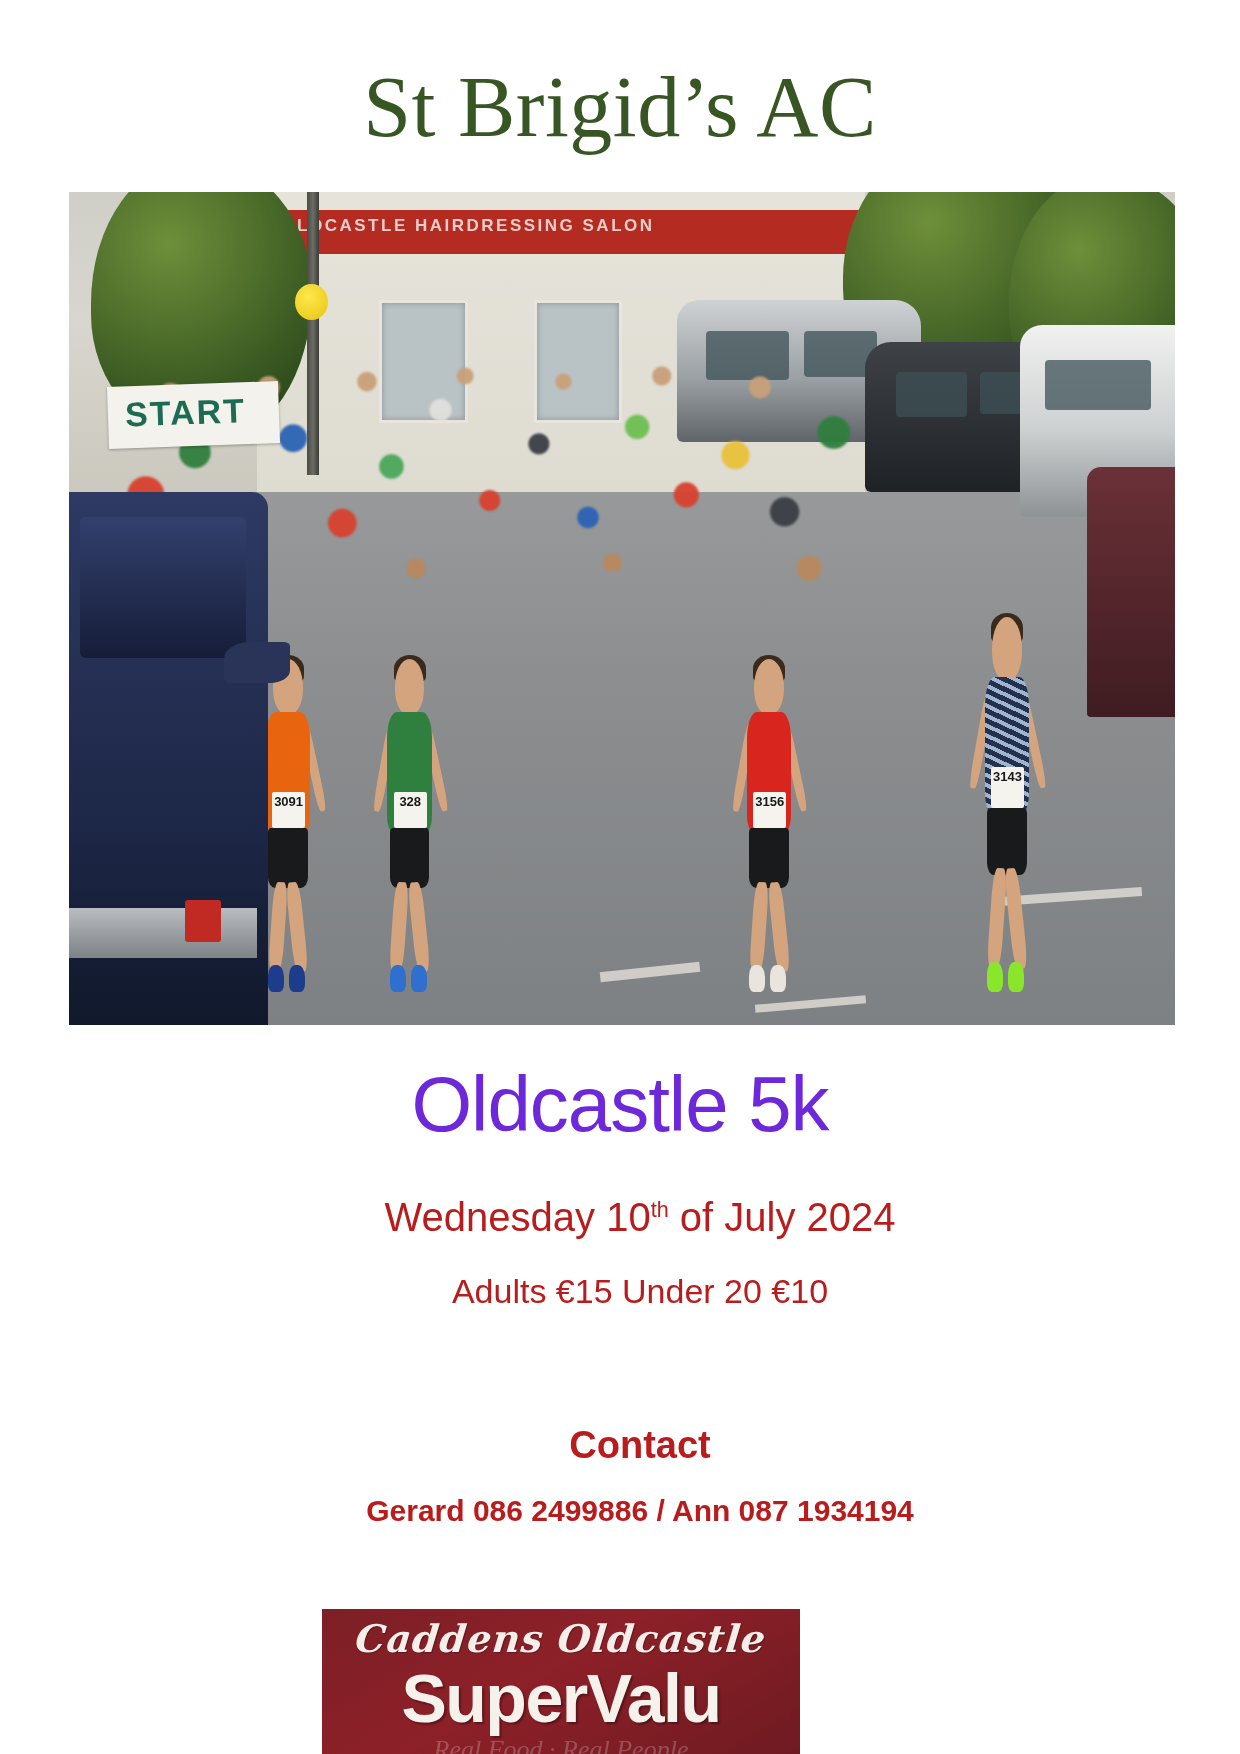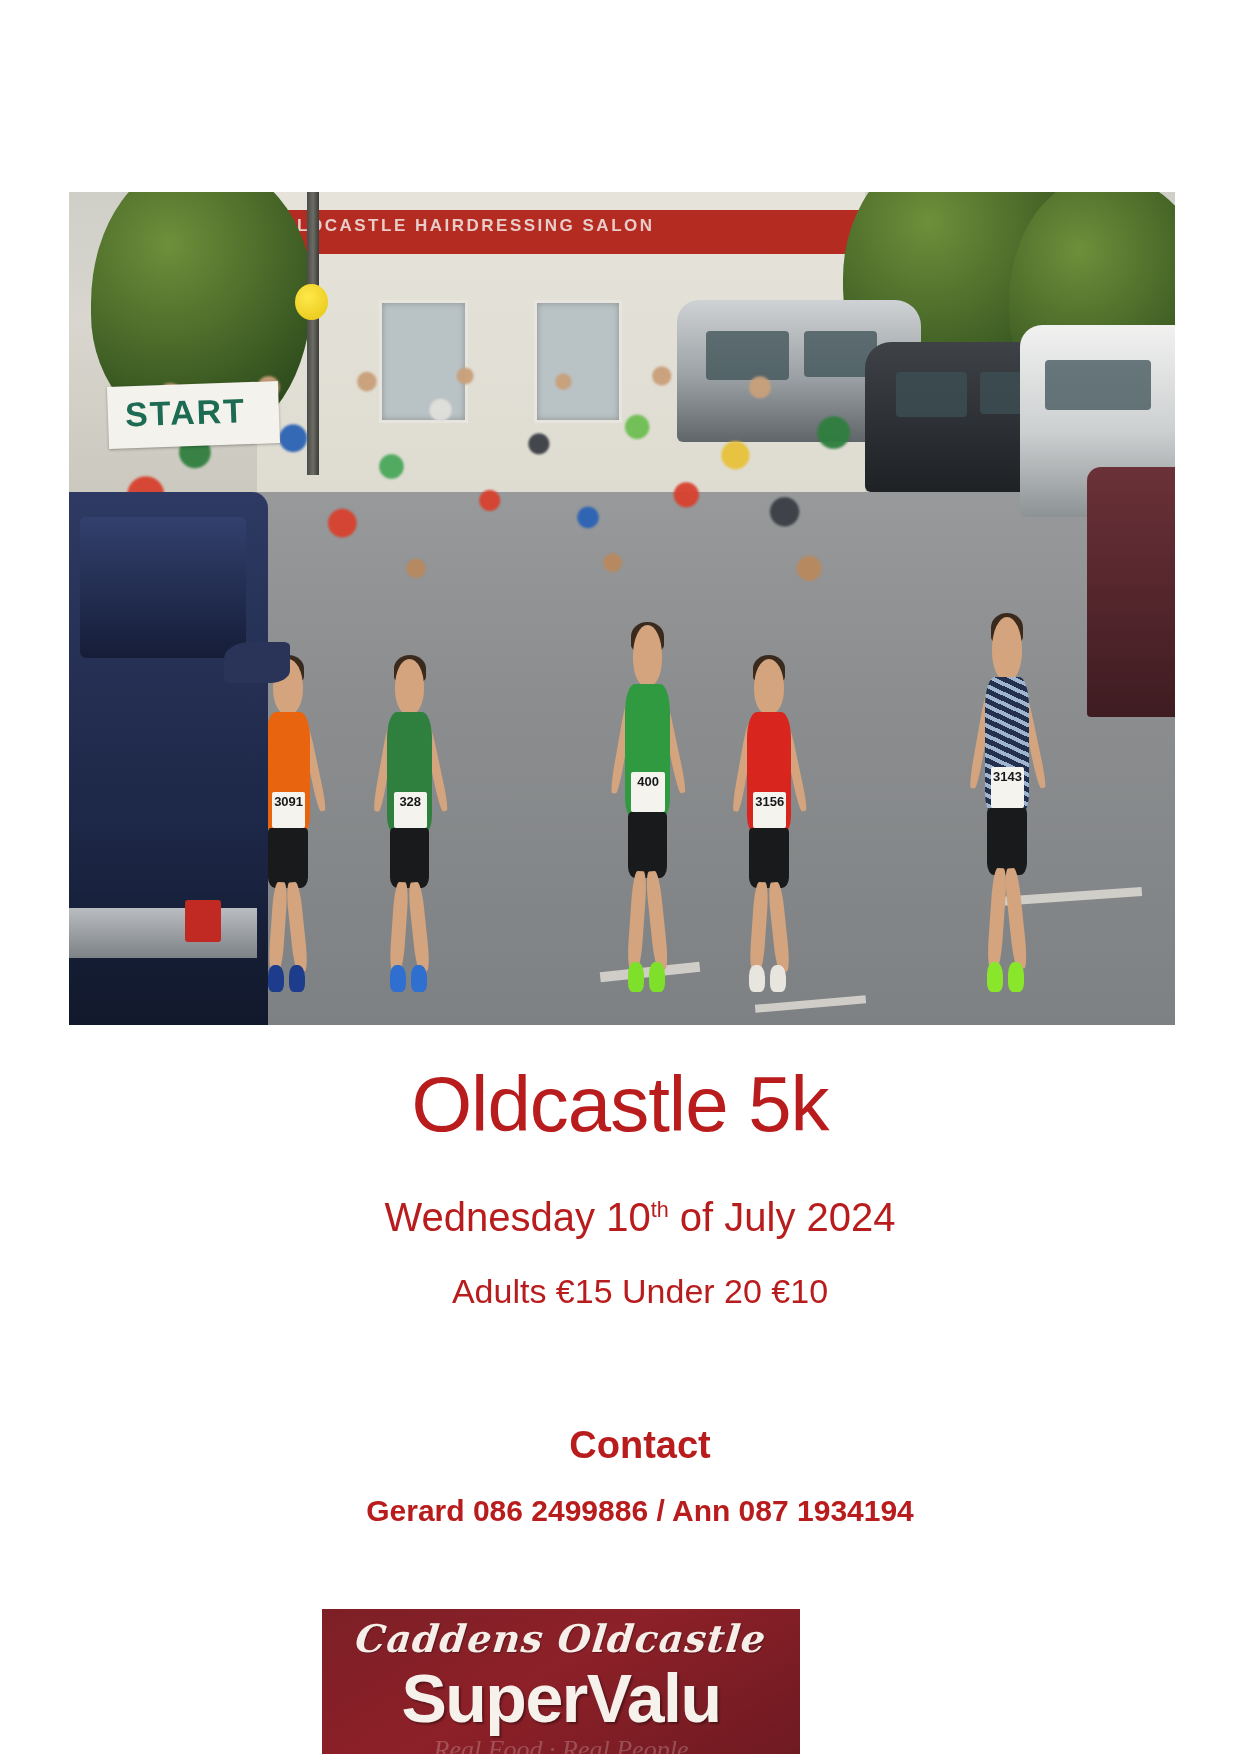--- a/index.html
+++ b/index.html
@@ -318,21 +318,21 @@
 
   
   .race-title {
     position: absolute;
     top: 1065px;
     left: 0;
     width: 1240px;
     text-align: center;
     font-size: 78px;
     line-height: 1;
-    color: #b91c1c;
+    color: #6d28d9;
     font-weight: 400;
     font-family: "Liberation Sans", sans-serif;
     letter-spacing: -1px;
   }
 
   .line {
     position: absolute;
     left: 0;
     width: 1240px;
     text-align: center;
@@ -397,20 +397,21 @@
     font-family: "Liberation Serif", serif;
     font-style: italic;
     font-size: 26px;
   }
 </style>
 </head>
 <body>
 
 <div class="poster">
 
+  <div class="club-title">St Brigid’s AC</div>
 
   <div class="photo-frame">
     <div class="photo">
 
       <div class="ph-sky"></div>
       <div class="ph-building"></div>
 
       <div class="ph-fascia">
         <div class="ph-fascia-text">OLDCASTLE HAIRDRESSING SALON</div>
       </div>
@@ -472,33 +473,20 @@
         <div class="r-torso" style="background:#2f7f3e;"></div>
         <div class="r-bib">328</div>
         <div class="r-shorts"></div>
         <div class="r-legL"></div>
           <div class="r-legR"></div>
         <div class="r-shoeL" style="background:#2e6fd0;"></div>
         <div class="r-shoeR" style="background:#2e6fd0;"></div>
       </div>
 
 
-      <div class="runner" style="left:49.5%;height:44%;">
-        <div class="r-hair"></div>
-          <div class="r-head"></div>
-        <div class="r-armL"></div>
-          <div class="r-armR"></div>
-        <div class="r-torso" style="background:#2f9a3f;"></div>
-        <div class="r-bib">400</div>
-        <div class="r-shorts"></div>
-        <div class="r-legL"></div>
-          <div class="r-legR"></div>
-        <div class="r-shoeL" style="background:#7ee02a;"></div>
-        <div class="r-shoeR" style="background:#7ee02a;"></div>
-      </div>
 
       <div class="runner" style="left:60.5%;">
         <div class="r-hair"></div>
           <div class="r-head"></div>
         <div class="r-armL"></div>
           <div class="r-armR"></div>
         <div class="r-torso" style="background:#d8261f;"></div>
         <div class="r-bib">3156</div>
         <div class="r-shorts"></div>
         <div class="r-legL"></div>

